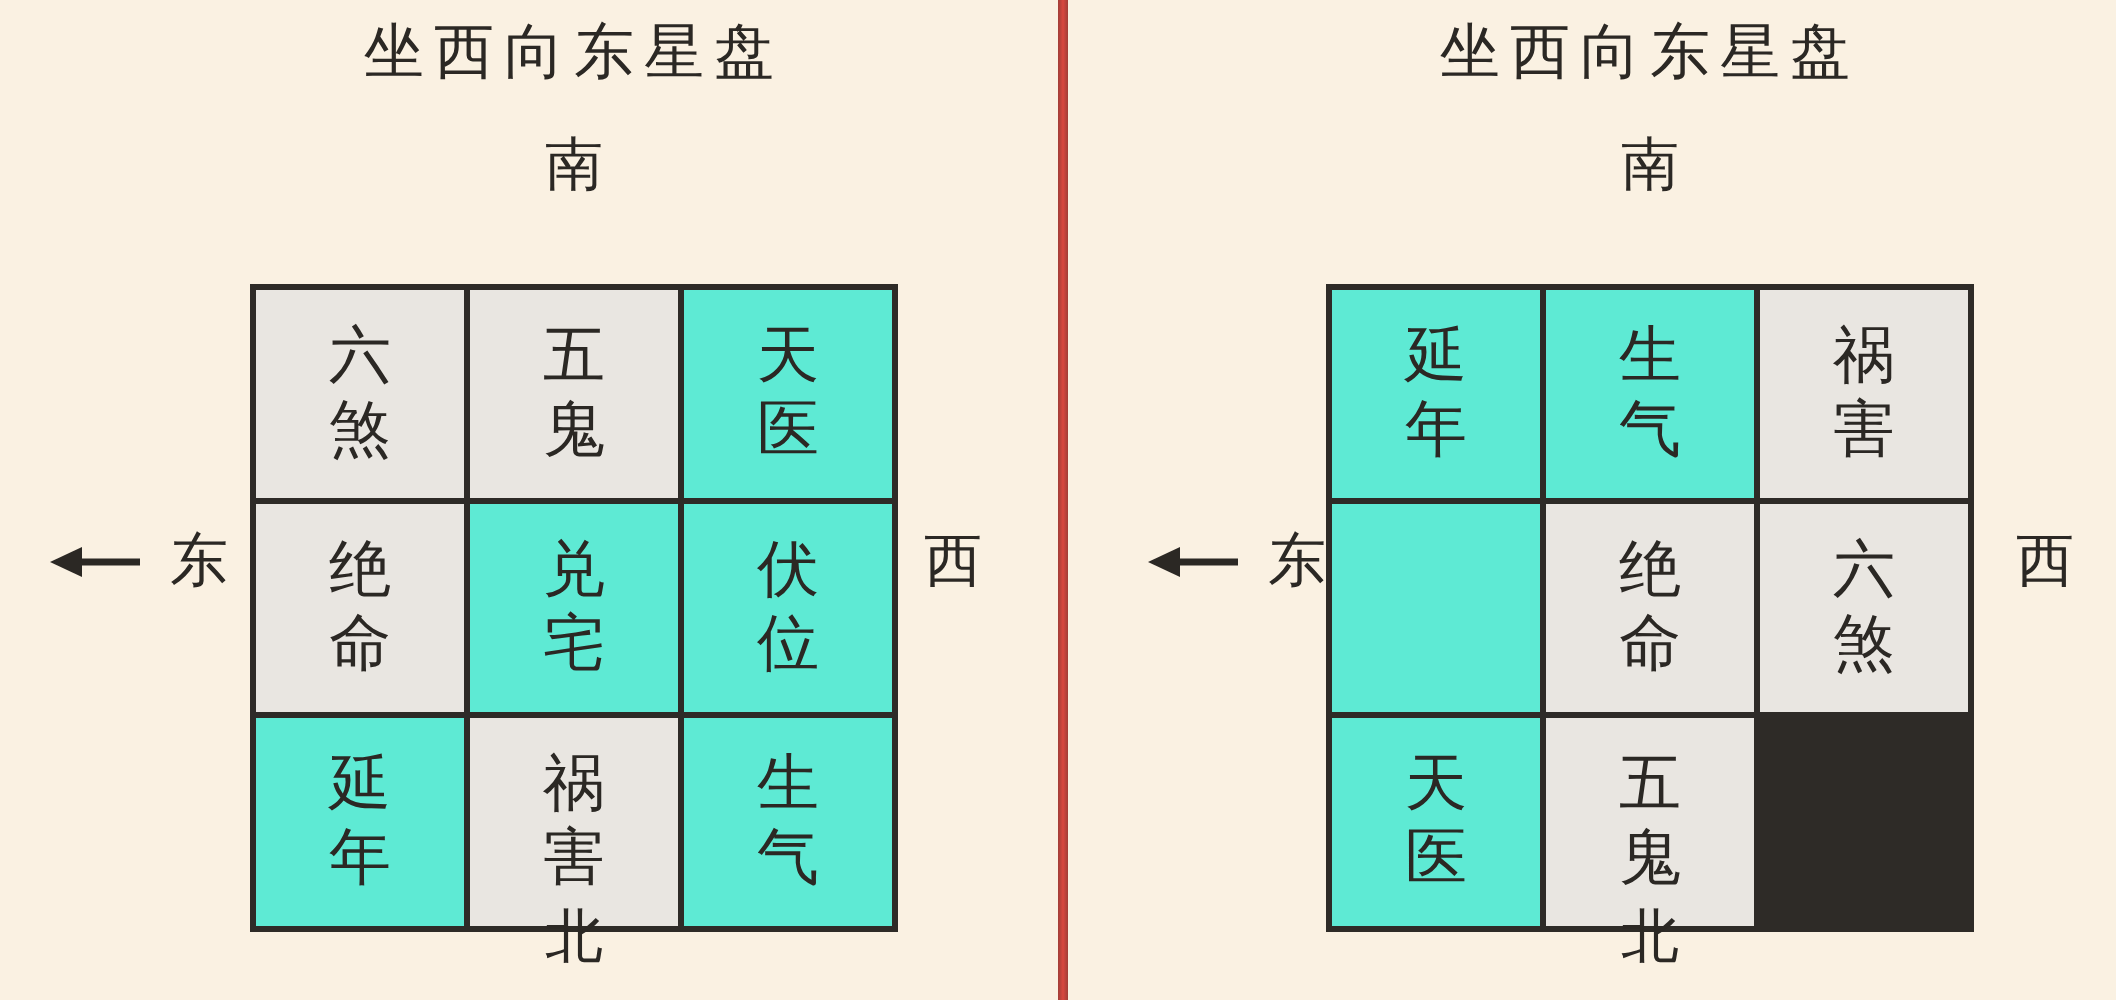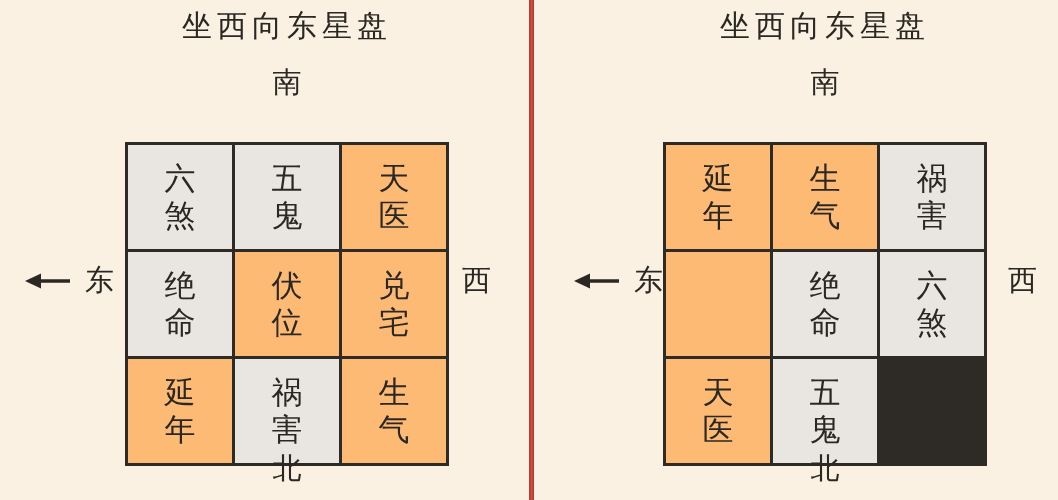--- a/index.html
+++ b/index.html
@@ -43,21 +43,21 @@
   .grid {
     position: absolute; top: 118px;
     display: grid;
     grid-template-columns: repeat(3, 104px);
     grid-auto-rows: 104px;
     gap: 3px; padding: 3px;
     background: #2e2b27;
     width: 324px; height: 324px; margin-top: 24px;
   }
   .cell {
-    background: #fdba74;
+    background: #5eead4;
     display: flex; align-items: center; justify-content: center;
   }
   .cell[data-shaded="true"] { background: #e9e6e1; }
   .cell-text {
     display: inline-block; width: 1em; font-size: 31px; line-height: 1.18;
     word-break: break-all; text-align: center; color: #2b2824;
   }
 
   
   .panel.left  .grid, .panel.left  .chart-title, .panel.left  .compass.south, .panel.left  .compass.north { left: 125px; }
@@ -91,24 +91,24 @@
       <div class="cell" data-shaded="true">
           <span class="cell-text">五鬼</span>
         </div>
       <div class="cell" data-shaded="false">
           <span class="cell-text">天医</span>
         </div>
       <div class="cell" data-shaded="true">
           <span class="cell-text">绝命</span>
         </div>
       <div class="cell" data-shaded="false">
-          <span class="cell-text">伏位</span>
+          <span class="cell-text">兑宅</span>
         </div>
       <div class="cell" data-shaded="false">
-          <span class="cell-text">兑宅</span>
+          <span class="cell-text">伏位</span>
         </div>
       <div class="cell" data-shaded="false">
           <span class="cell-text">延年</span>
         </div>
       <div class="cell" data-shaded="true">
           <span class="cell-text">祸害</span>
         </div>
       <div class="cell" data-shaded="false">
           <span class="cell-text">生气</span>
         </div>

